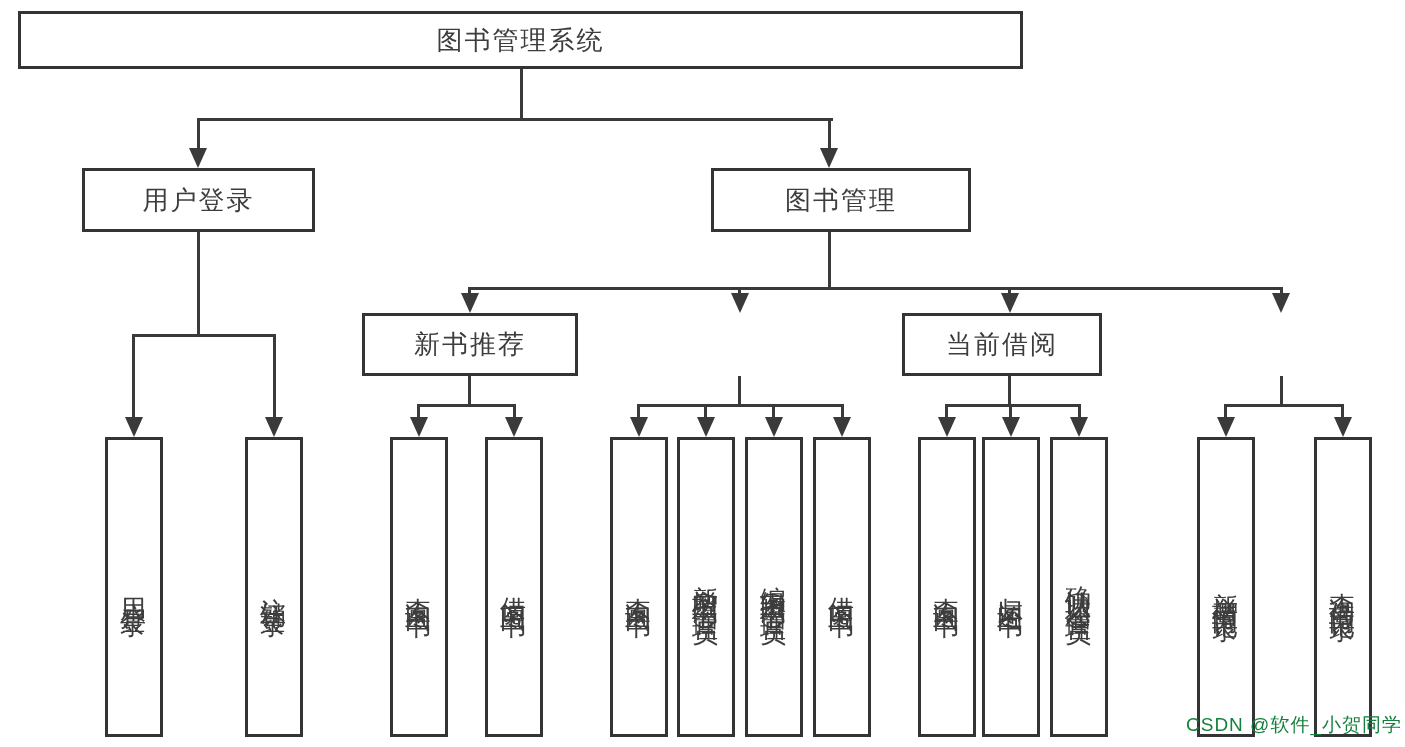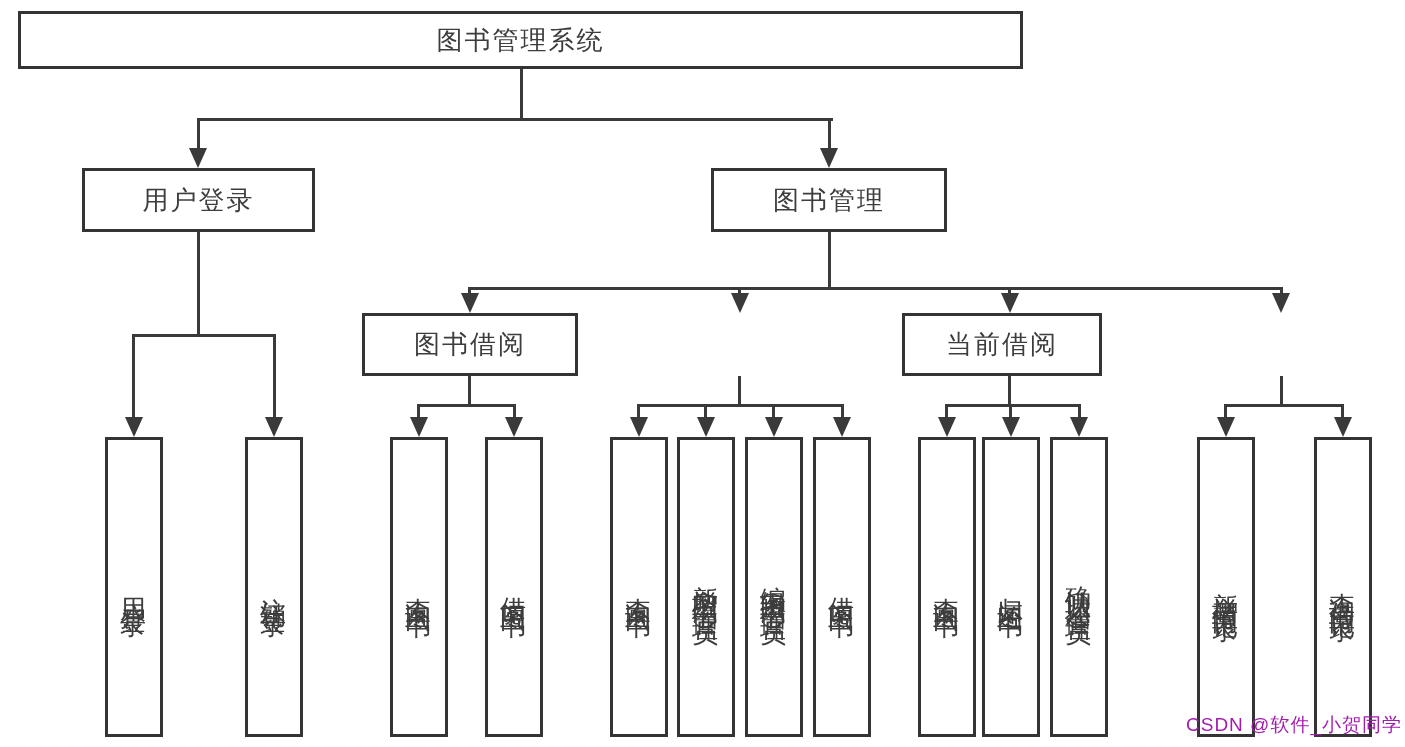--- a/index.html
+++ b/index.html
@@ -43,43 +43,43 @@
     border-left:9px solid transparent;
     border-right:9px solid transparent;
     border-top:20px solid #3a3a3a;
     z-index:1;
   }
   .watermark{
     position:absolute;
     left:1186px;top:712px;
     font-size:19px;
     letter-spacing:1px;
-    color:#a21caf;
+    color:#15803d;
     white-space:nowrap;
     z-index:3;
   }
 </style>
 </head>
 <body>
 
 <div id="stage">
 
   <div class="box" style="left:18px;top:11px;width:1005px;height:58px">
     <span class="lbl">图书管理系统</span>
   </div>
 
   <div class="box" style="left:82px;top:168px;width:233px;height:64px">
     <span class="lbl">用户登录</span>
   </div>
-  <div class="box" style="left:711px;top:168px;width:236px;height:64px">
+  <div class="box" style="left:711px;top:168px;width:260px;height:64px">
     <span class="lbl">图书管理</span>
   </div>
 
   <div class="box" style="left:362px;top:313px;width:216px;height:63px">
-    <span class="lbl">图书借阅</span>
+    <span class="lbl">新书推荐</span>
   </div>
   <div class="box" style="left:902px;top:313px;width:200px;height:63px">
     <span class="lbl">当前借阅</span>
   </div>
 
   <div class="box v" style="left:105px;top:437px;width:58px;height:300px">
     <span class="lbl">用户登录</span>
   </div>
   <div class="box v" style="left:245px;top:437px;width:58px;height:300px">
     <span class="lbl">注销登录</span>

